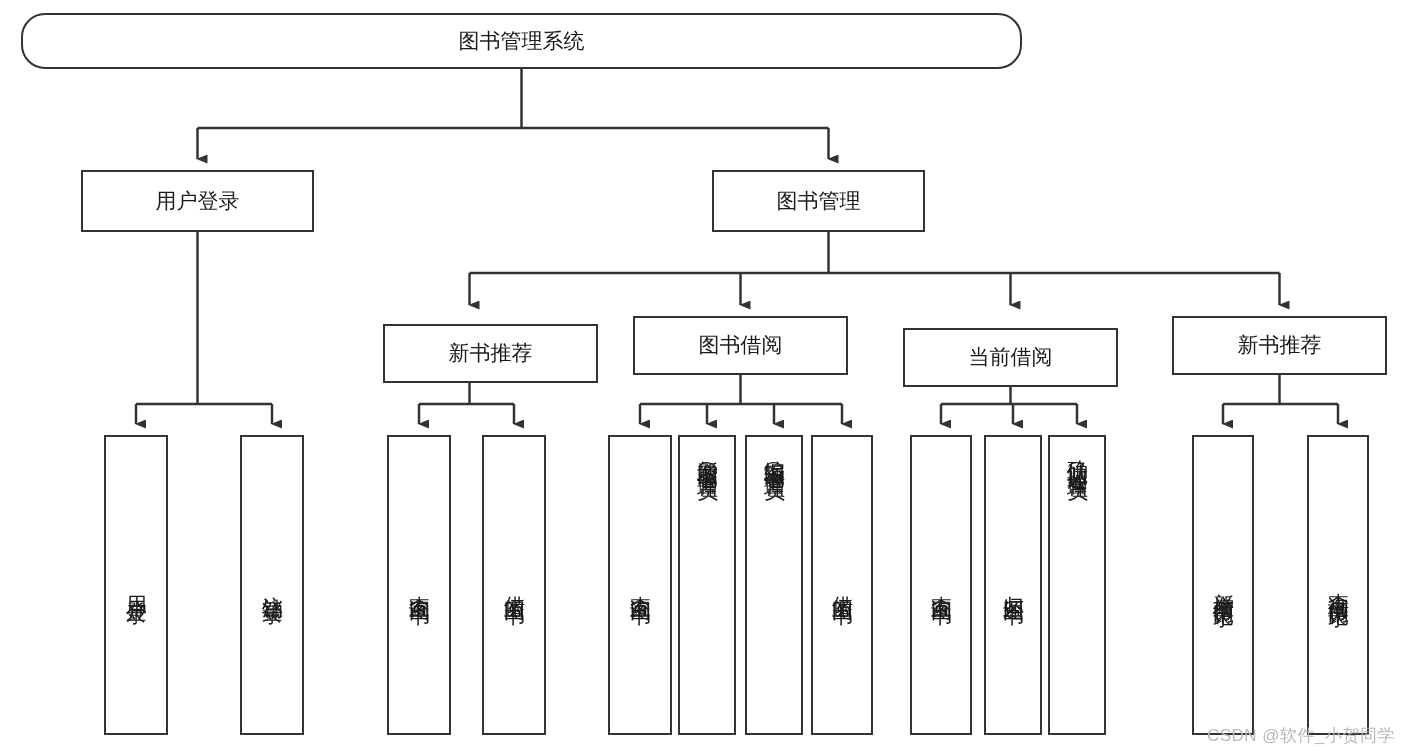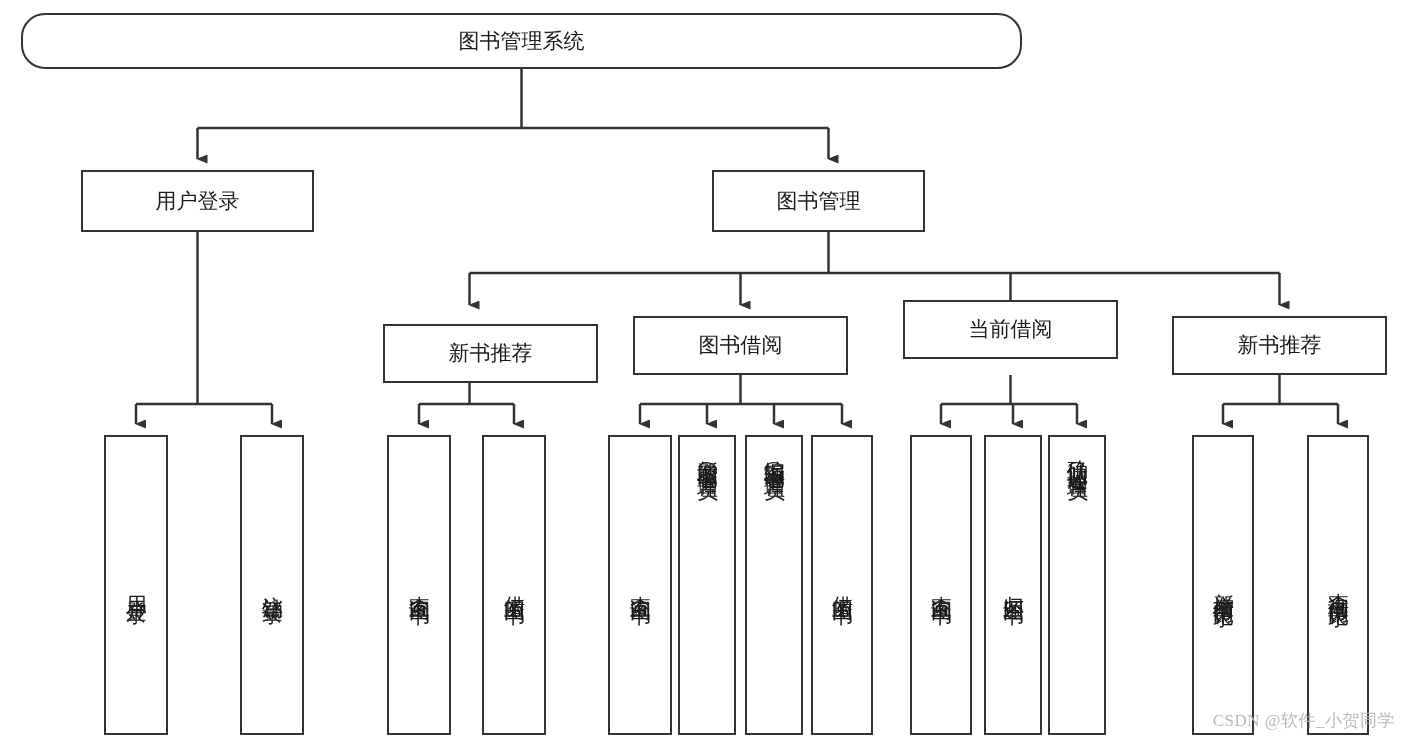--- a/index.html
+++ b/index.html
@@ -58,22 +58,22 @@
     letter-spacing: 3px;
     line-height: 1;
   }
   .node-box.vertical.centered {
     align-items: center;
     padding-top: 0;
   }
   #watermark {
     position: absolute;
     right: 10px;
-    bottom: 15px;
-    font-family: Liberation Serif, serif;
+    bottom: 0;
+    font-family: Liberation Sans, sans-serif;
     font-size: 17px;
     color: #b9b9b9;
     letter-spacing: 0.5px;
     white-space: nowrap;
     pointer-events: none;
   }
 </style>
 </head>
 <body>
 
@@ -131,21 +131,21 @@
       </div>
       <div class="node-box horizontal" style="left: 712px; top: 170px; width: 213px; height: 62px;">
         <div class="node-label">图书管理</div>
       </div>
       <div class="node-box horizontal" style="left: 362px; top: 324px; width: 215px; height: 59px; margin-left: 21px;">
         <div class="node-label">新书推荐</div>
       </div>
       <div class="node-box horizontal" style="left: 633px; top: 316px; width: 215px; height: 59px;">
         <div class="node-label">图书借阅</div>
       </div>
-      <div class="node-box horizontal" style="left: 903px; top: 300px; width: 215px; height: 59px;">
+      <div class="node-box horizontal" style="left: 903px; top: 328px; width: 215px; height: 59px;">
         <div class="node-label">当前借阅</div>
       </div>
       <div class="node-box horizontal" style="left: 1172px; top: 316px; width: 215px; height: 59px;">
         <div class="node-label">新书推荐</div>
       </div>
       <div class="node-box vertical centered" style="left: 104px; top: 435px; width: 64px; height: 300px;">
         <div class="node-label">用户登录</div>
       </div>
       <div class="node-box vertical centered" style="left: 240px; top: 435px; width: 64px; height: 300px;">
         <div class="node-label">注销登录</div>

